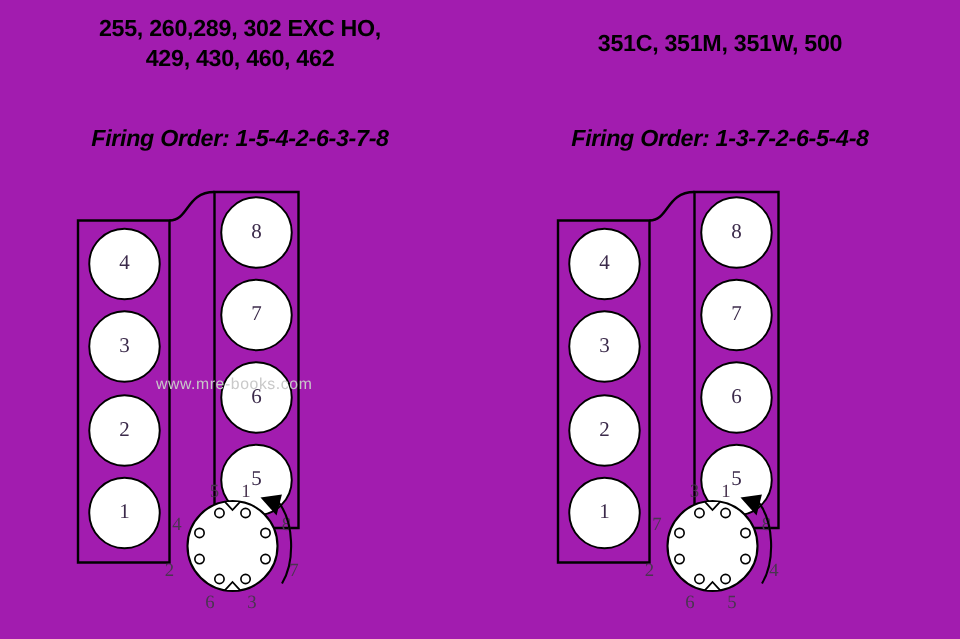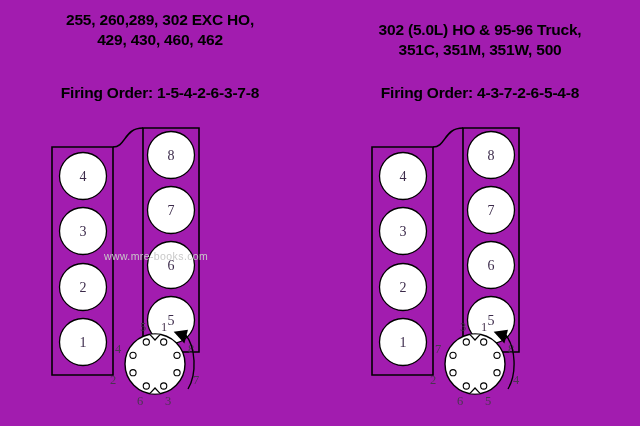--- a/index.html
+++ b/index.html
@@ -47,20 +47,21 @@
   .firing-order {
     position: absolute;
     left: 0;
     width: 320px;
     text-align: center;
     font-weight: bold;
     font-size: 15.5px;
     letter-spacing: -0.2px;
     white-space: nowrap;
     color: #000;
+    font-style: italic;
   }
   #firing-left  { top: 84px; }
   #firing-right { top: 84px; }
 
   .diagram {
     position: absolute;
     left: 0;
     top: 112px;
     width: 320px;
     height: 300px;
@@ -205,25 +206,24 @@
 
       </svg>
     </div>
 
     <div class="watermark" id="wm-left">www.mre-books.com</div>
   </div>
 
   <div class="panel" id="panel-right">
 
     <div class="engine-title" id="title-right">
-      <span class="tline">302 (5.0L) HO &amp; 95-96 Truck,</span>
       <span class="tline">351C, 351M, 351W, 500</span>
     </div>
 
-    <div class="firing-order" id="firing-right">Firing Order: 4-3-7-2-6-5-4-8</div>
+    <div class="firing-order" id="firing-right">Firing Order: 1-3-7-2-6-5-4-8</div>
 
     <div class="diagram">
       <svg width="320" height="300" viewBox="0 0 320 300" xmlns="http://www.w3.org/2000/svg">
 
         <g>
           <path class="blk-line" d="M 52 35 L 52 263 L 113 263 L 113 35 Z"></path>
           <path class="blk-line" d="M 143 16 L 143 240 L 199 240 L 199 16 Z"></path>
           <path class="blk-line" d="M 113 35 C 126 35 124 16 143 16"></path>
         </g>
 

